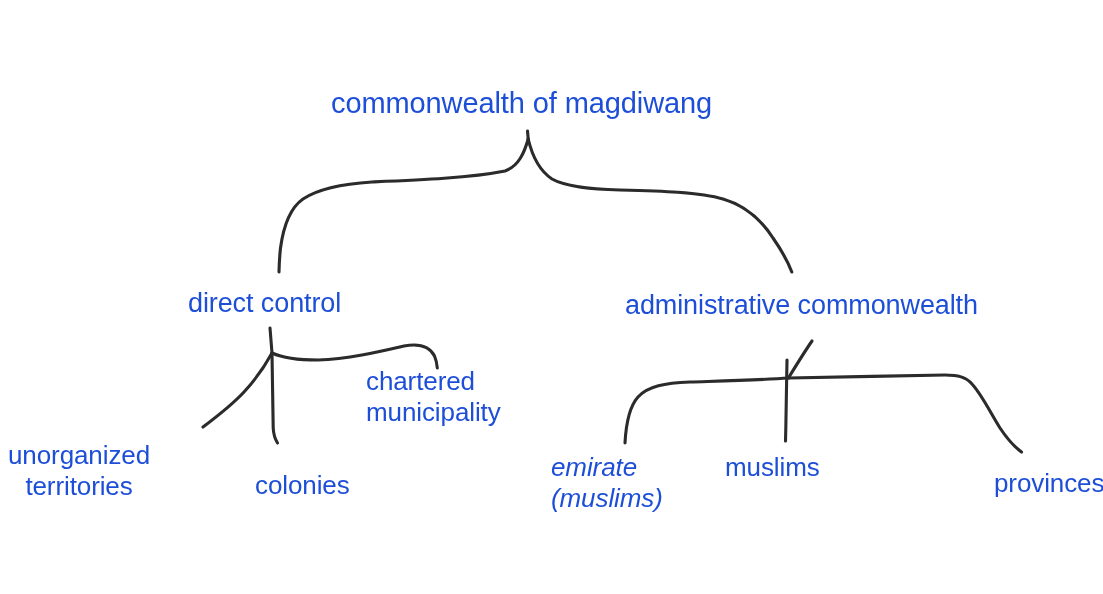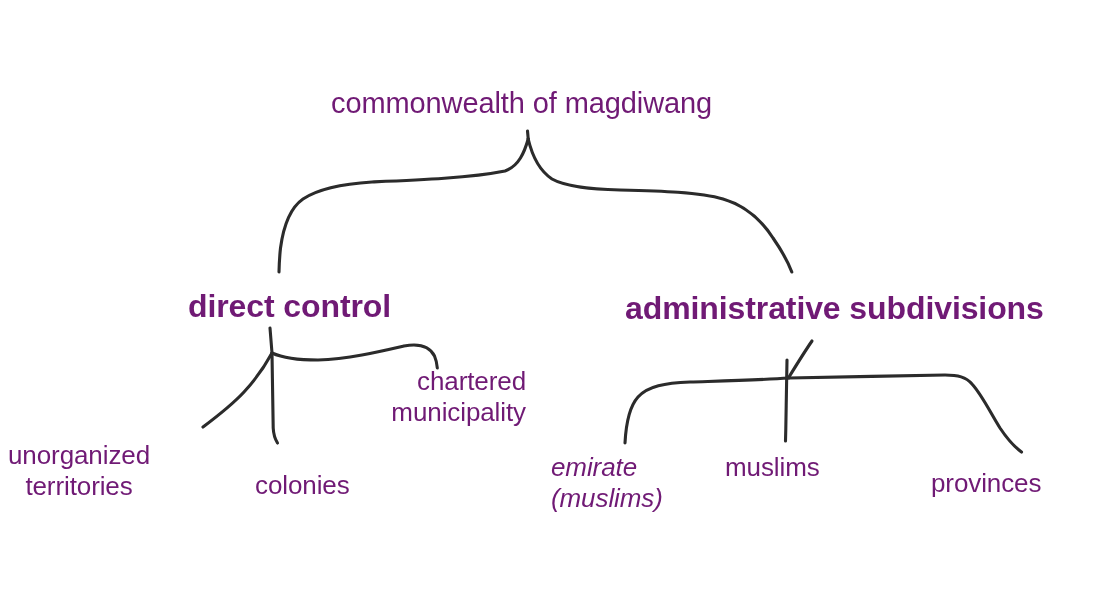--- a/index.html
+++ b/index.html
@@ -22,35 +22,34 @@
   }
   #connector-layer {
     position: absolute;
     left: 0;
     top: 0;
     width: 1103px;
     height: 594px;
   }
   .node-label {
     position: absolute;
-    color: #701a75;
+    color: #1d4ed8;
     font-family: "Liberation Sans", sans-serif;
     font-weight: 400;
     line-height: 1.18;
     white-space: pre-line;
     letter-spacing: -0.1px;
   }
   .lvl-root {
     font-size: 29px;
     left: 331px;
     top: 86px;
   }
   .lvl-branch {
-    font-size: 32px;
-    font-weight: bold;
+    font-size: 27px;
   }
   .branch-left {
     left: 188px;
     top: 288px;
   }
   .branch-right {
     left: 625px;
     top: 290px;
   }
   .lvl-leaf {
@@ -61,35 +60,35 @@
     top: 440px;
     text-align: center;
   }
   .leaf-colonies {
     left: 255px;
     top: 470px;
   }
   .leaf-chartered {
     left: 366px;
     top: 366px;
-    text-align: right;
+    text-align: left;
     width: 160px;
   }
   .leaf-emirate {
     left: 551px;
     top: 452px;
     text-align: left;
     font-style: italic;
   }
   .leaf-duchies {
     left: 725px;
     top: 452px;
   }
   .leaf-provinces {
-    left: 931px;
+    left: 994px;
     top: 468px;
   }
 </style>
 </head>
 <body>
 
 <div id="diagram-root">
 
   <svg id="connector-layer" viewBox="0 0 1103 594" xmlns="http://www.w3.org/2000/svg">
     <g fill="none" stroke="#2b2b2b" stroke-width="3.1" stroke-linecap="round" stroke-linejoin="round">
@@ -143,21 +142,21 @@
                C 958.0 375, 966.0 377, 972.0 384
                C 982.0 395, 990.0 412, 1000.0 428
                C 1008.0 440, 1016.0 448, 1021.5 452"></path>
     </g>
   </svg>
 
   <div class="node-label lvl-root">commonwealth of magdiwang</div>
 
   <div class="node-label lvl-branch branch-left">direct control</div>
 
-  <div class="node-label lvl-branch branch-right">administrative subdivisions</div>
+  <div class="node-label lvl-branch branch-right">administrative commonwealth</div>
 
   <div class="node-label lvl-leaf leaf-unorganized">unorganized
 territories</div>
 
   <div class="node-label lvl-leaf leaf-colonies">colonies</div>
 
   <div class="node-label lvl-leaf leaf-chartered">chartered
 municipality</div>
 
   <div class="node-label lvl-leaf leaf-emirate">emirate

